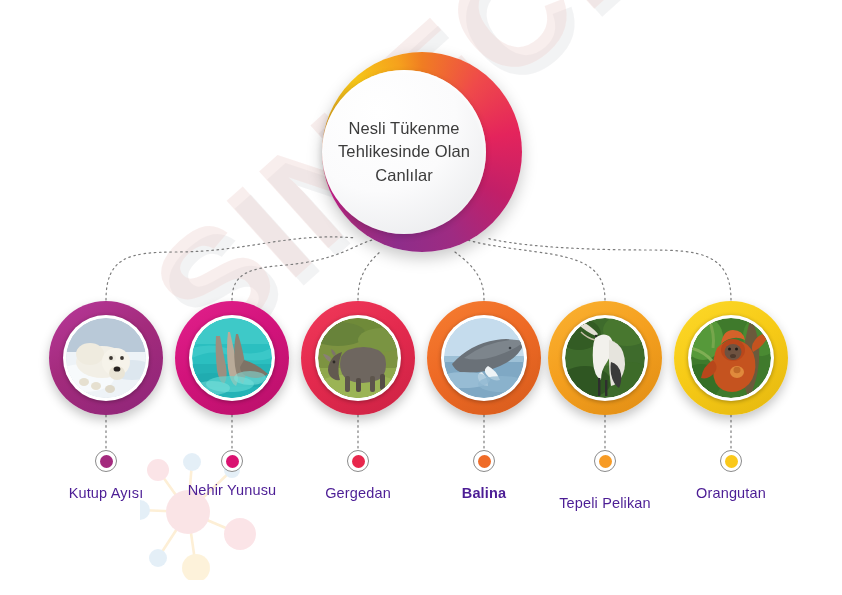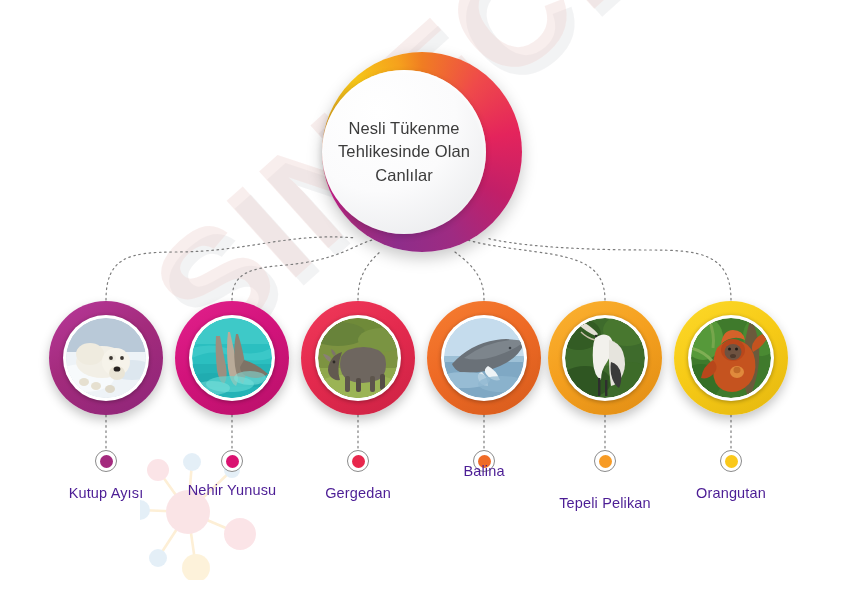--- a/index.html
+++ b/index.html
@@ -372,17 +372,17 @@
   <div class="marker" style="left:594px;top:450px;">
     <i style="background:#f79b25;"></i>
   </div>
   <div class="marker" style="left:720px;top:450px;">
     <i style="background:#fac81b;"></i>
   </div>
 
   <div class="label" style="left:106px;top:485px;">Kutup Ayısı</div>
   <div class="label" style="left:232px;top:482px;">Nehir Yunusu</div>
   <div class="label" style="left:358px;top:485px;">Gergedan</div>
-  <div class="label" style="left:484px;top:463px;">Balina</div>
+  <div class="label" style="left:484px;top:485px;font-weight:bold;">Balina</div>
   <div class="label" style="left:605px;top:495px;">Tepeli Pelikan</div>
   <div class="label" style="left:731px;top:485px;text-align:right;">Orangutan</div>
 
 </div>
 
 </body></html>

